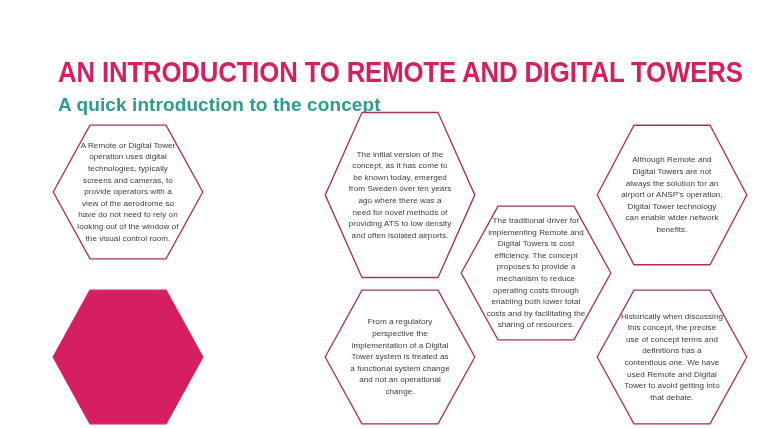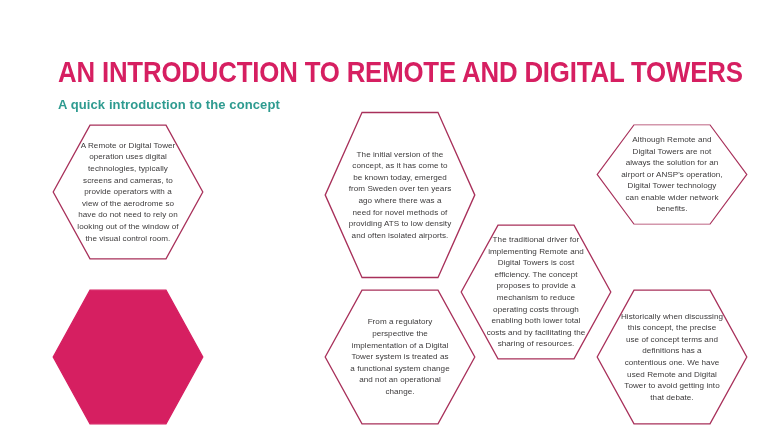--- a/index.html
+++ b/index.html
@@ -40,21 +40,21 @@
     transform: scaleX(0.86);
     transform-origin: left center;
     white-space: nowrap;
   }
 
   #subtitle {
     position: absolute;
     left: 58px;
     top: 48px;
     color: #2E9B90;
-    font-size: 13px;
+    font-size: 19px;
     line-height: 18px;
     font-weight: bold;
     letter-spacing: 0.1px;
     white-space: nowrap;
   }
 
   
   .hex {
     position: absolute;
     box-sizing: border-box;
@@ -141,30 +141,30 @@
 
   <div class="hex" style="left:324px; top:63px; width:152px; height:168px;">
     <span class="shape">
       <svg viewBox="0 0 152 136" preserveAspectRatio="none">
         <polygon points="38,1.2 114,1.2 150.8,68 114,134.8 38,134.8 1.2,68" fill="#ffffff" stroke="#A8305A" stroke-width="1.3"></polygon>
       </svg>
     </span>
     <span class="txt">The initial version of the concept, as it has come to be known today, emerged from Sweden over ten years ago where there was a need for novel methods of providing ATS to low density and often isolated airports.</span>
   </div>
 
-  <div class="hex" style="left:460px; top:176px; width:152px; height:136px;">
+  <div class="hex" style="left:460px; top:157px; width:152px; height:136px;">
     <span class="shape">
       <svg viewBox="0 0 152 136" preserveAspectRatio="none">
         <polygon points="38,1.2 114,1.2 150.8,68 114,134.8 38,134.8 1.2,68" fill="#ffffff" stroke="#A8305A" stroke-width="1.3"></polygon>
       </svg>
     </span>
     <span class="txt">The traditional driver for implementing Remote and Digital Towers is cost efficiency. The concept proposes to provide a mechanism to reduce operating costs through enabling both lower total costs and by facilitating the sharing of resources.</span>
   </div>
 
-  <div class="hex" style="left:596px; top:76px; width:152px; height:101px;">
+  <div class="hex" style="left:596px; top:76px; width:152px; height:142px;">
     <span class="shape">
       <svg viewBox="0 0 152 136" preserveAspectRatio="none">
         <polygon points="38,1.2 114,1.2 150.8,68 114,134.8 38,134.8 1.2,68" fill="#ffffff" stroke="#A8305A" stroke-width="1.3"></polygon>
       </svg>
     </span>
     <span class="txt">Although Remote and Digital Towers are not always the solution for an airport or ANSP's operation, Digital Tower technology can enable wider network benefits.</span>
   </div>
 
   <div class="hex" style="left:596px; top:241px; width:152px; height:136px;">
     <span class="shape">

